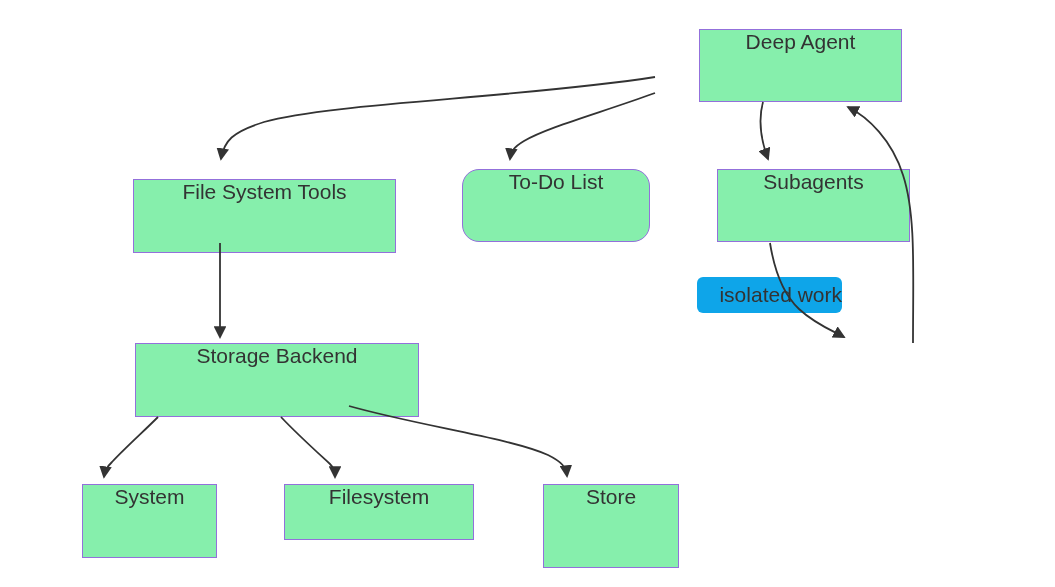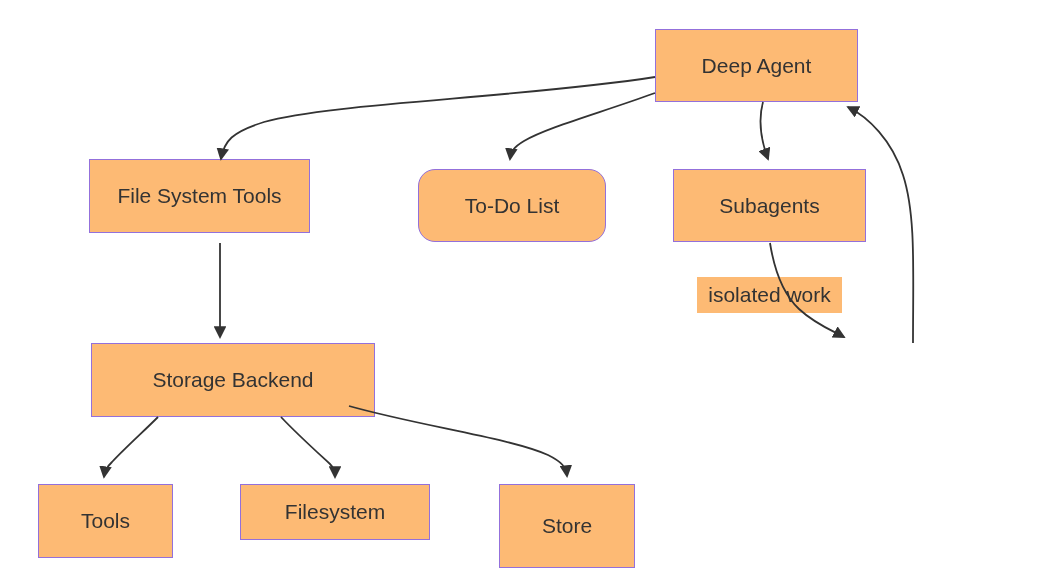--- a/index.html
+++ b/index.html
@@ -11,53 +11,54 @@
   .canvas {
     position: relative;
     width: 1055px;
     height: 587px;
     background: #ffffff;
     overflow: hidden;
   }
   .node {
     position: absolute;
     box-sizing: border-box;
-    background: #fdba74;
+    background: #86efac;
     border: 1.3px solid #9370DB;
     color: #333333;
     font-size: 21px;
     display: flex;
-    align-items: center;
     justify-content: center;
     text-align: center;
     z-index: 2;
     white-space: nowrap;
+    margin-left: 44px;
   }
   .edge-label {
     position: absolute;
     box-sizing: border-box;
-    background: #fdba74;
+    background: #0ea5e9;
     color: #333333;
     font-size: 21px;
     display: flex;
     align-items: center;
-    justify-content: center;
+    justify-content: flex-end;
     z-index: 1;
     white-space: nowrap;
+    border-radius: 6px;
   }
   svg.edges {
     position: absolute;
     top: 0;
     left: 0;
     z-index: 5;
     pointer-events: none;
   }
   
   #n-deep-agent        { left: 655px; top: 29px;  width: 203px; height: 73px; }
-  #n-file-system-tools { left: 89px;  top: 159px; width: 221px; height: 74px; }
+  #n-file-system-tools { left: 89px;  top: 179px; width: 263px; height: 74px; }
   #n-todo-list         { left: 418px; top: 169px; width: 188px; height: 73px; border-radius: 17px; }
   #n-subagents         { left: 673px; top: 169px; width: 193px; height: 73px; }
   #n-storage-backend   { left: 91px;  top: 343px; width: 284px; height: 74px; }
   #n-final-result      { left: 813px; top: 343px; width: 201px; height: 74px; }
   #n-state             { left: 38px;  top: 484px; width: 135px; height: 74px; }
   #n-filesystem        { left: 240px; top: 484px; width: 190px; height: 56px; }
   #n-store             { left: 499px; top: 484px; width: 136px; height: 84px; }
   #edge-label-isolated-work { left: 697px; top: 277px; width: 145px; height: 36px; }
 </style>
 </head>
@@ -74,21 +75,21 @@
   <div class="node" id="n-todo-list">
     <span>To-Do List</span>
   </div>
   <div class="node" id="n-subagents">
     <span>Subagents</span>
   </div>
   <div class="node" id="n-storage-backend">
     <span>Storage Backend</span>
   </div>
   <div class="node" id="n-state">
-    <span>Tools</span>
+    <span>System</span>
   </div>
   <div class="node" id="n-filesystem">
     <span>Filesystem</span>
   </div>
   <div class="node" id="n-store">
     <span>Store</span>
   </div>
 
   <div class="edge-label" id="edge-label-isolated-work">
     <span>isolated work</span>

